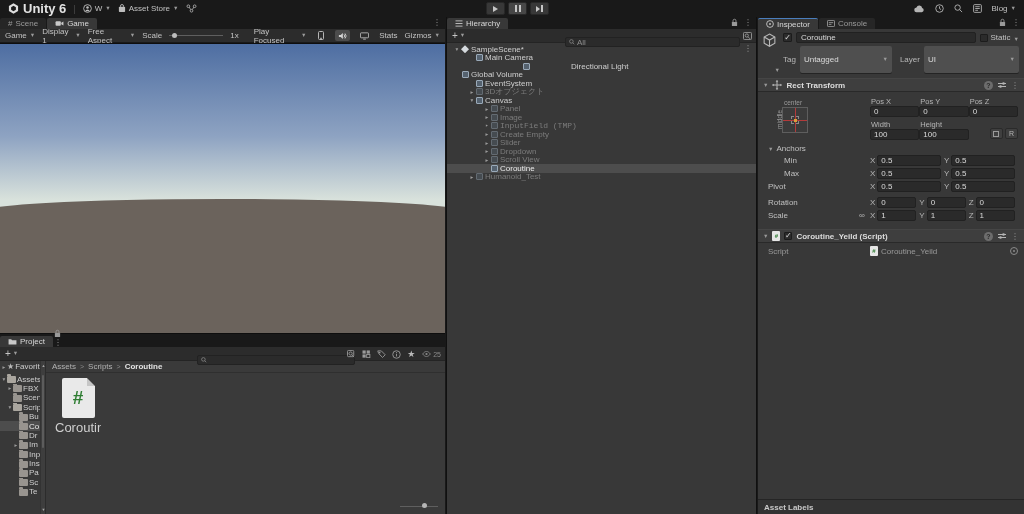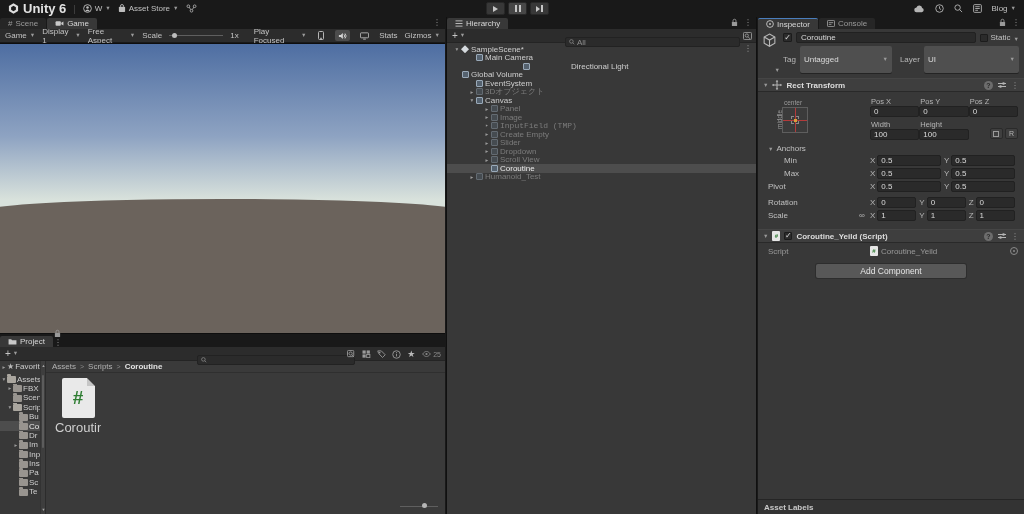--- a/index.html
+++ b/index.html
@@ -867,24 +867,19 @@
         </div>
       <div class="scriptval">
         <span class="mini-script">
             <b>#</b>
           </span>
         <span>Coroutine_Yeild</span>
         <span class="picker"></span>
       </div>
     </div>
 
-    <div class="addc-wrap">
-      <div class="addc">
-        <span>Add Component</span>
-      </div>
-    </div>
 
     <div class="ispacer"></div>
     <div class="assetlabels">
       <span>Asset Labels</span>
     </div>
   </div>
 </div>
 
 </body></html>

